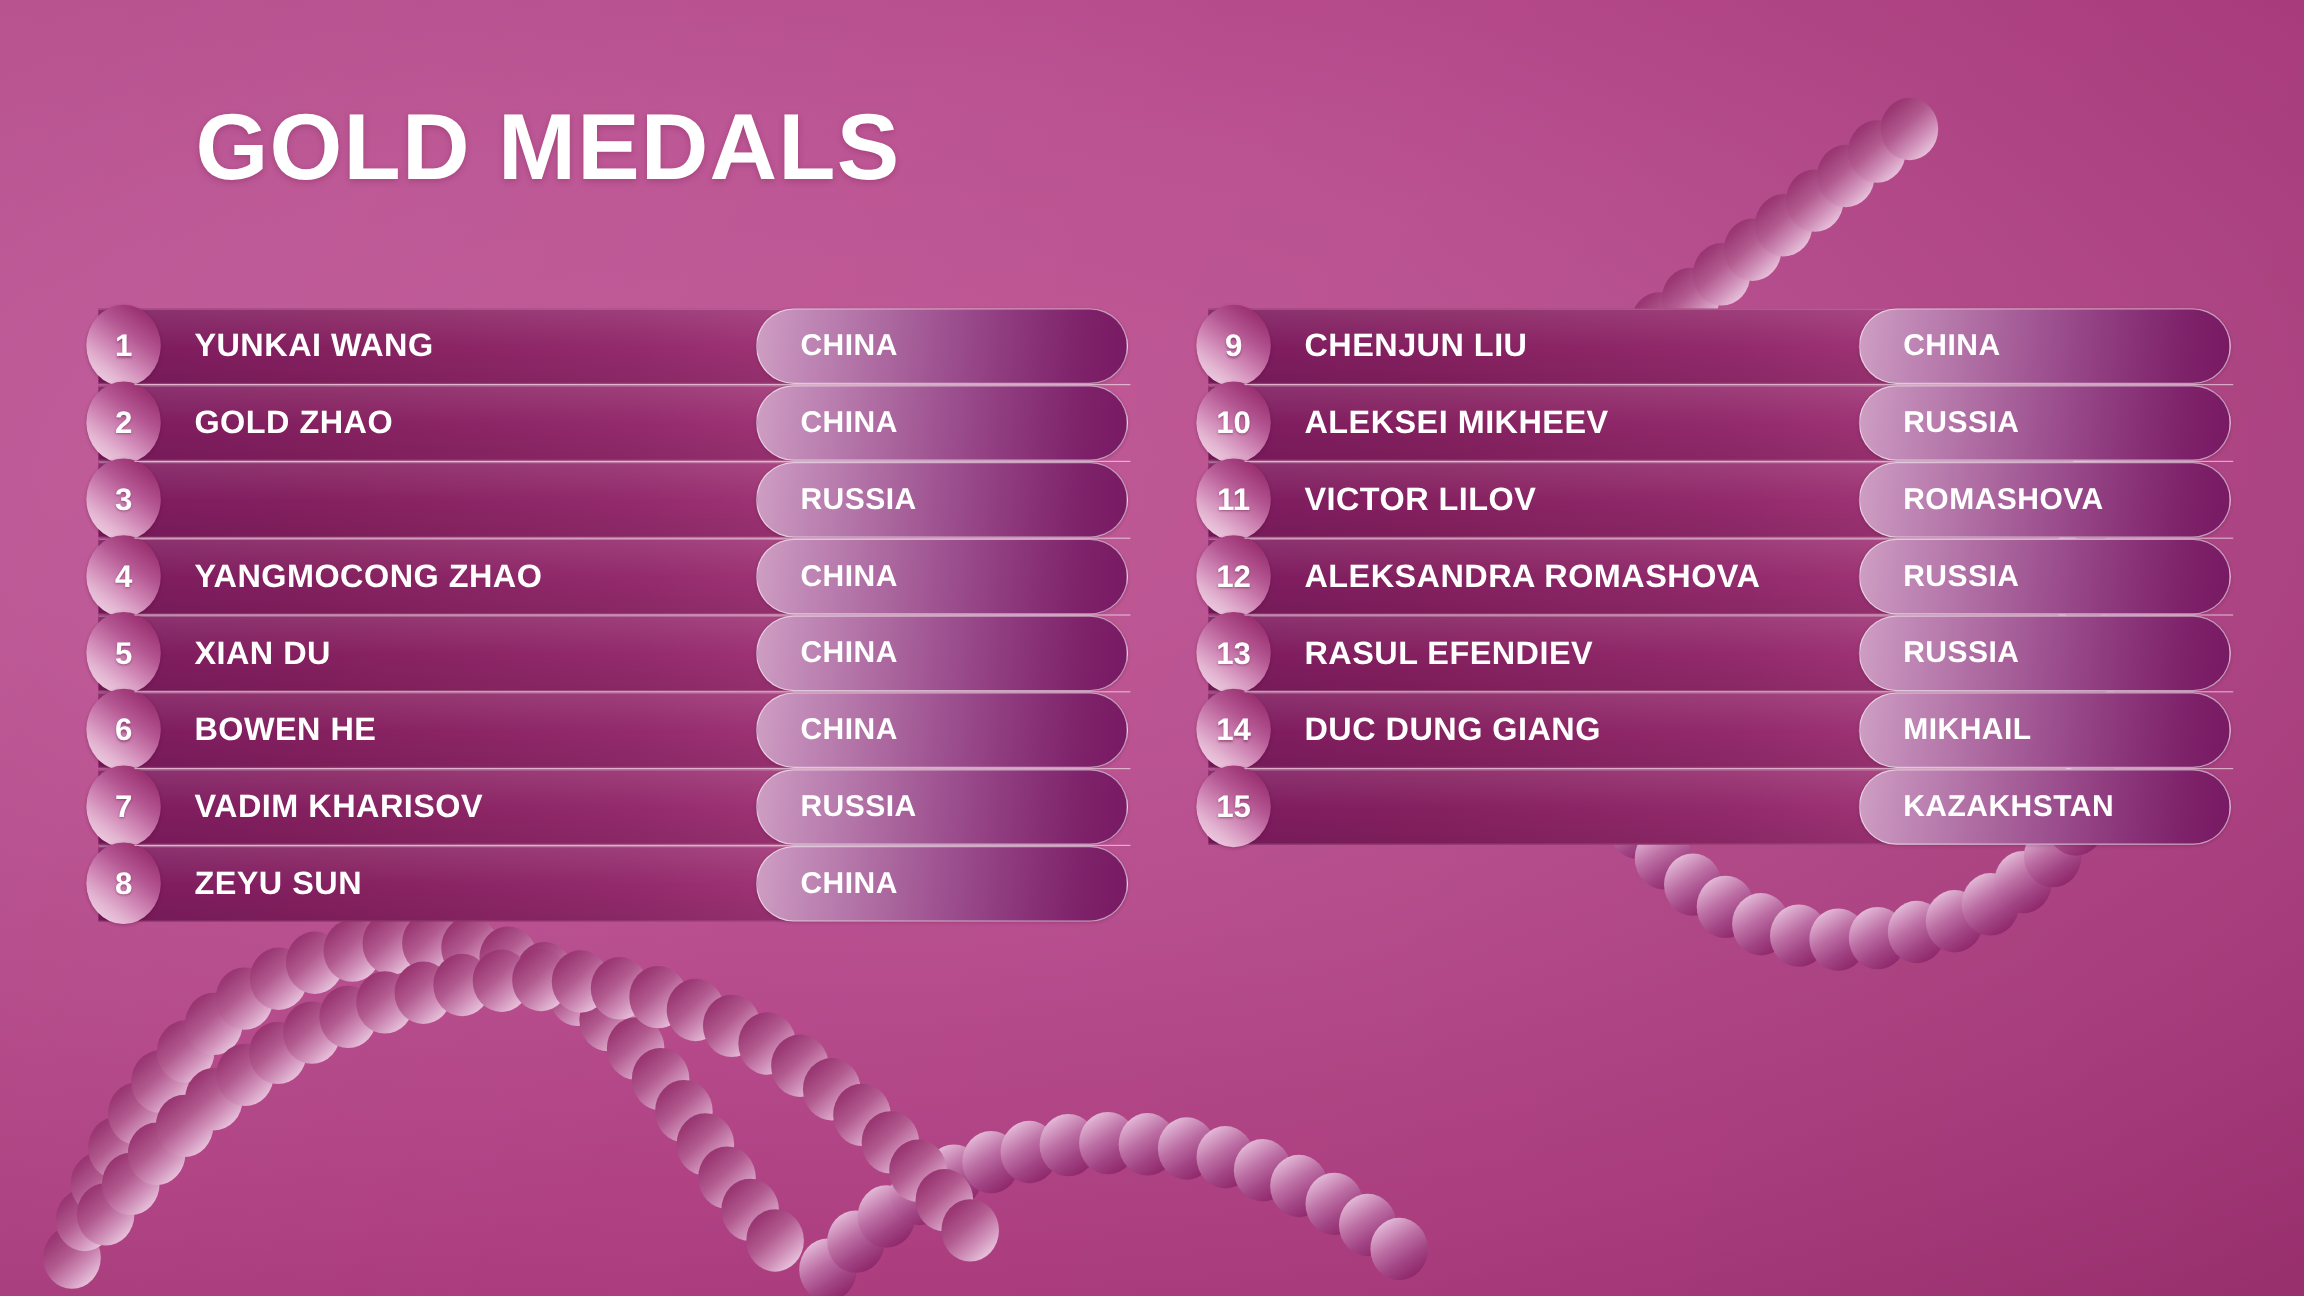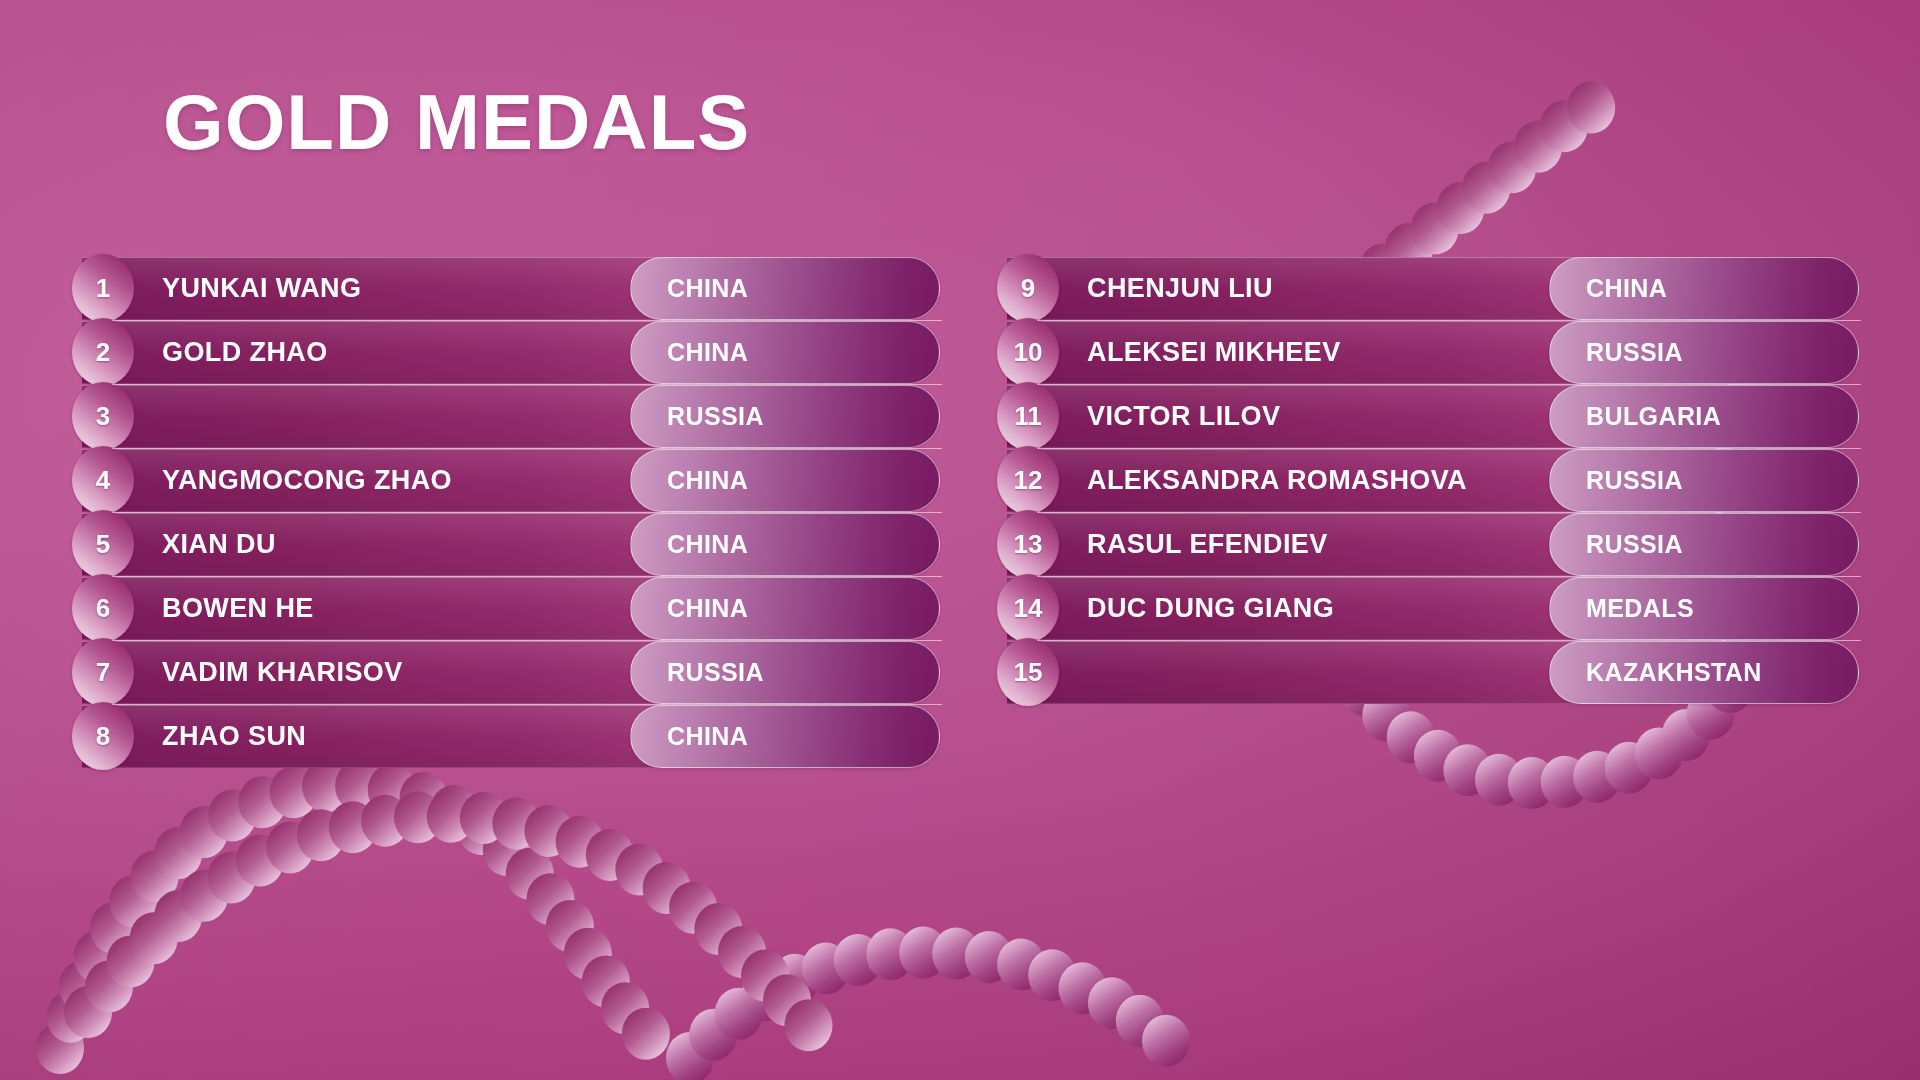--- a/index.html
+++ b/index.html
@@ -333,21 +333,21 @@
         <div class="country-pill">
           <div class="country-text">RUSSIA</div>
         </div>
         <div class="sep"></div>
       </div>
       <div class="row">
         <div class="name-strip"></div>
         <div class="rank-badge">
           <div class="rank-num">8</div>
         </div>
-        <div class="name-text">ZHAO SUN</div>
+        <div class="name-text">ZEYU SUN</div>
         <div class="country-pill">
           <div class="country-text">CHINA</div>
         </div>
       </div>
     </div>
   <div class="column" id="col-right">
       <div class="row">
         <div class="name-strip"></div>
         <div class="rank-badge">
           <div class="rank-num">9</div>
@@ -369,21 +369,21 @@
         </div>
         <div class="sep"></div>
       </div>
       <div class="row">
         <div class="name-strip"></div>
         <div class="rank-badge">
           <div class="rank-num">11</div>
         </div>
         <div class="name-text">VICTOR LILOV</div>
         <div class="country-pill">
-          <div class="country-text">BULGARIA</div>
+          <div class="country-text">ROMASHOVA</div>
         </div>
         <div class="sep"></div>
       </div>
       <div class="row">
         <div class="name-strip"></div>
         <div class="rank-badge">
           <div class="rank-num">12</div>
         </div>
         <div class="name-text">ALEKSANDRA ROMASHOVA</div>
         <div class="country-pill">
@@ -402,21 +402,21 @@
         </div>
         <div class="sep"></div>
       </div>
       <div class="row">
         <div class="name-strip"></div>
         <div class="rank-badge">
           <div class="rank-num">14</div>
         </div>
         <div class="name-text">DUC DUNG GIANG</div>
         <div class="country-pill">
-          <div class="country-text">MEDALS</div>
+          <div class="country-text">MIKHAIL</div>
         </div>
         <div class="sep"></div>
       </div>
       <div class="row">
         <div class="name-strip"></div>
         <div class="rank-badge">
           <div class="rank-num">15</div>
         </div>
         <div class="country-pill">
           <div class="country-text">KAZAKHSTAN</div>

